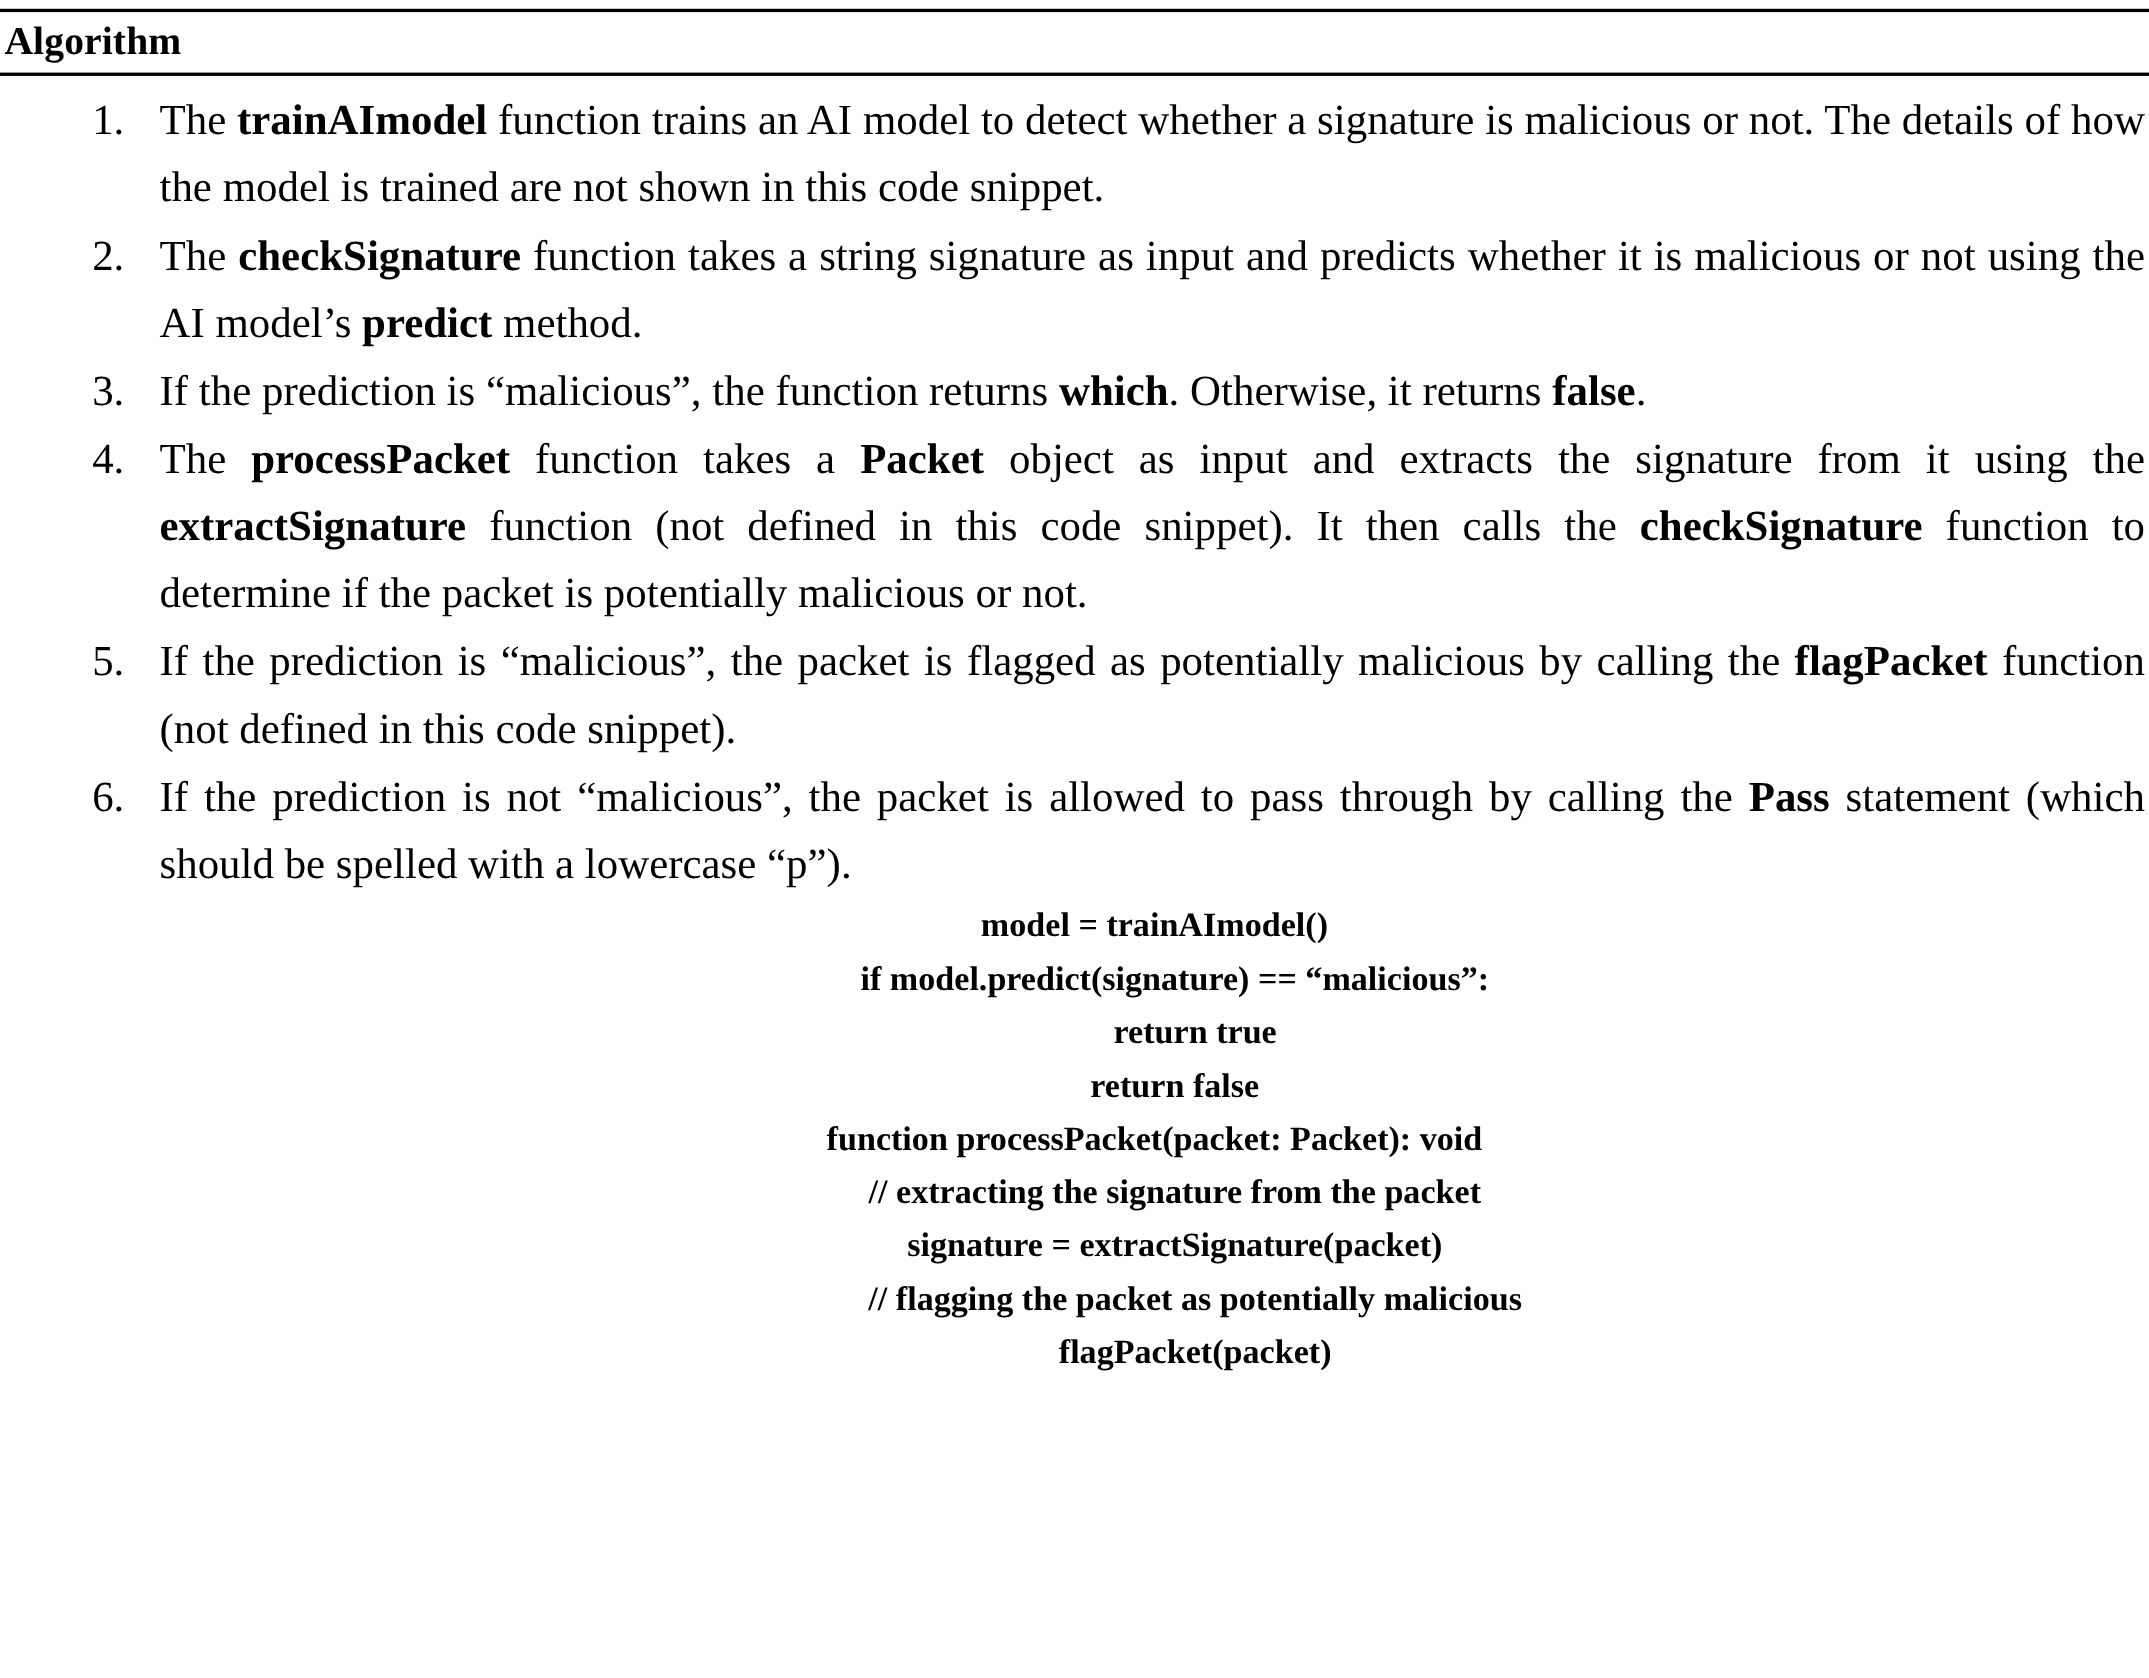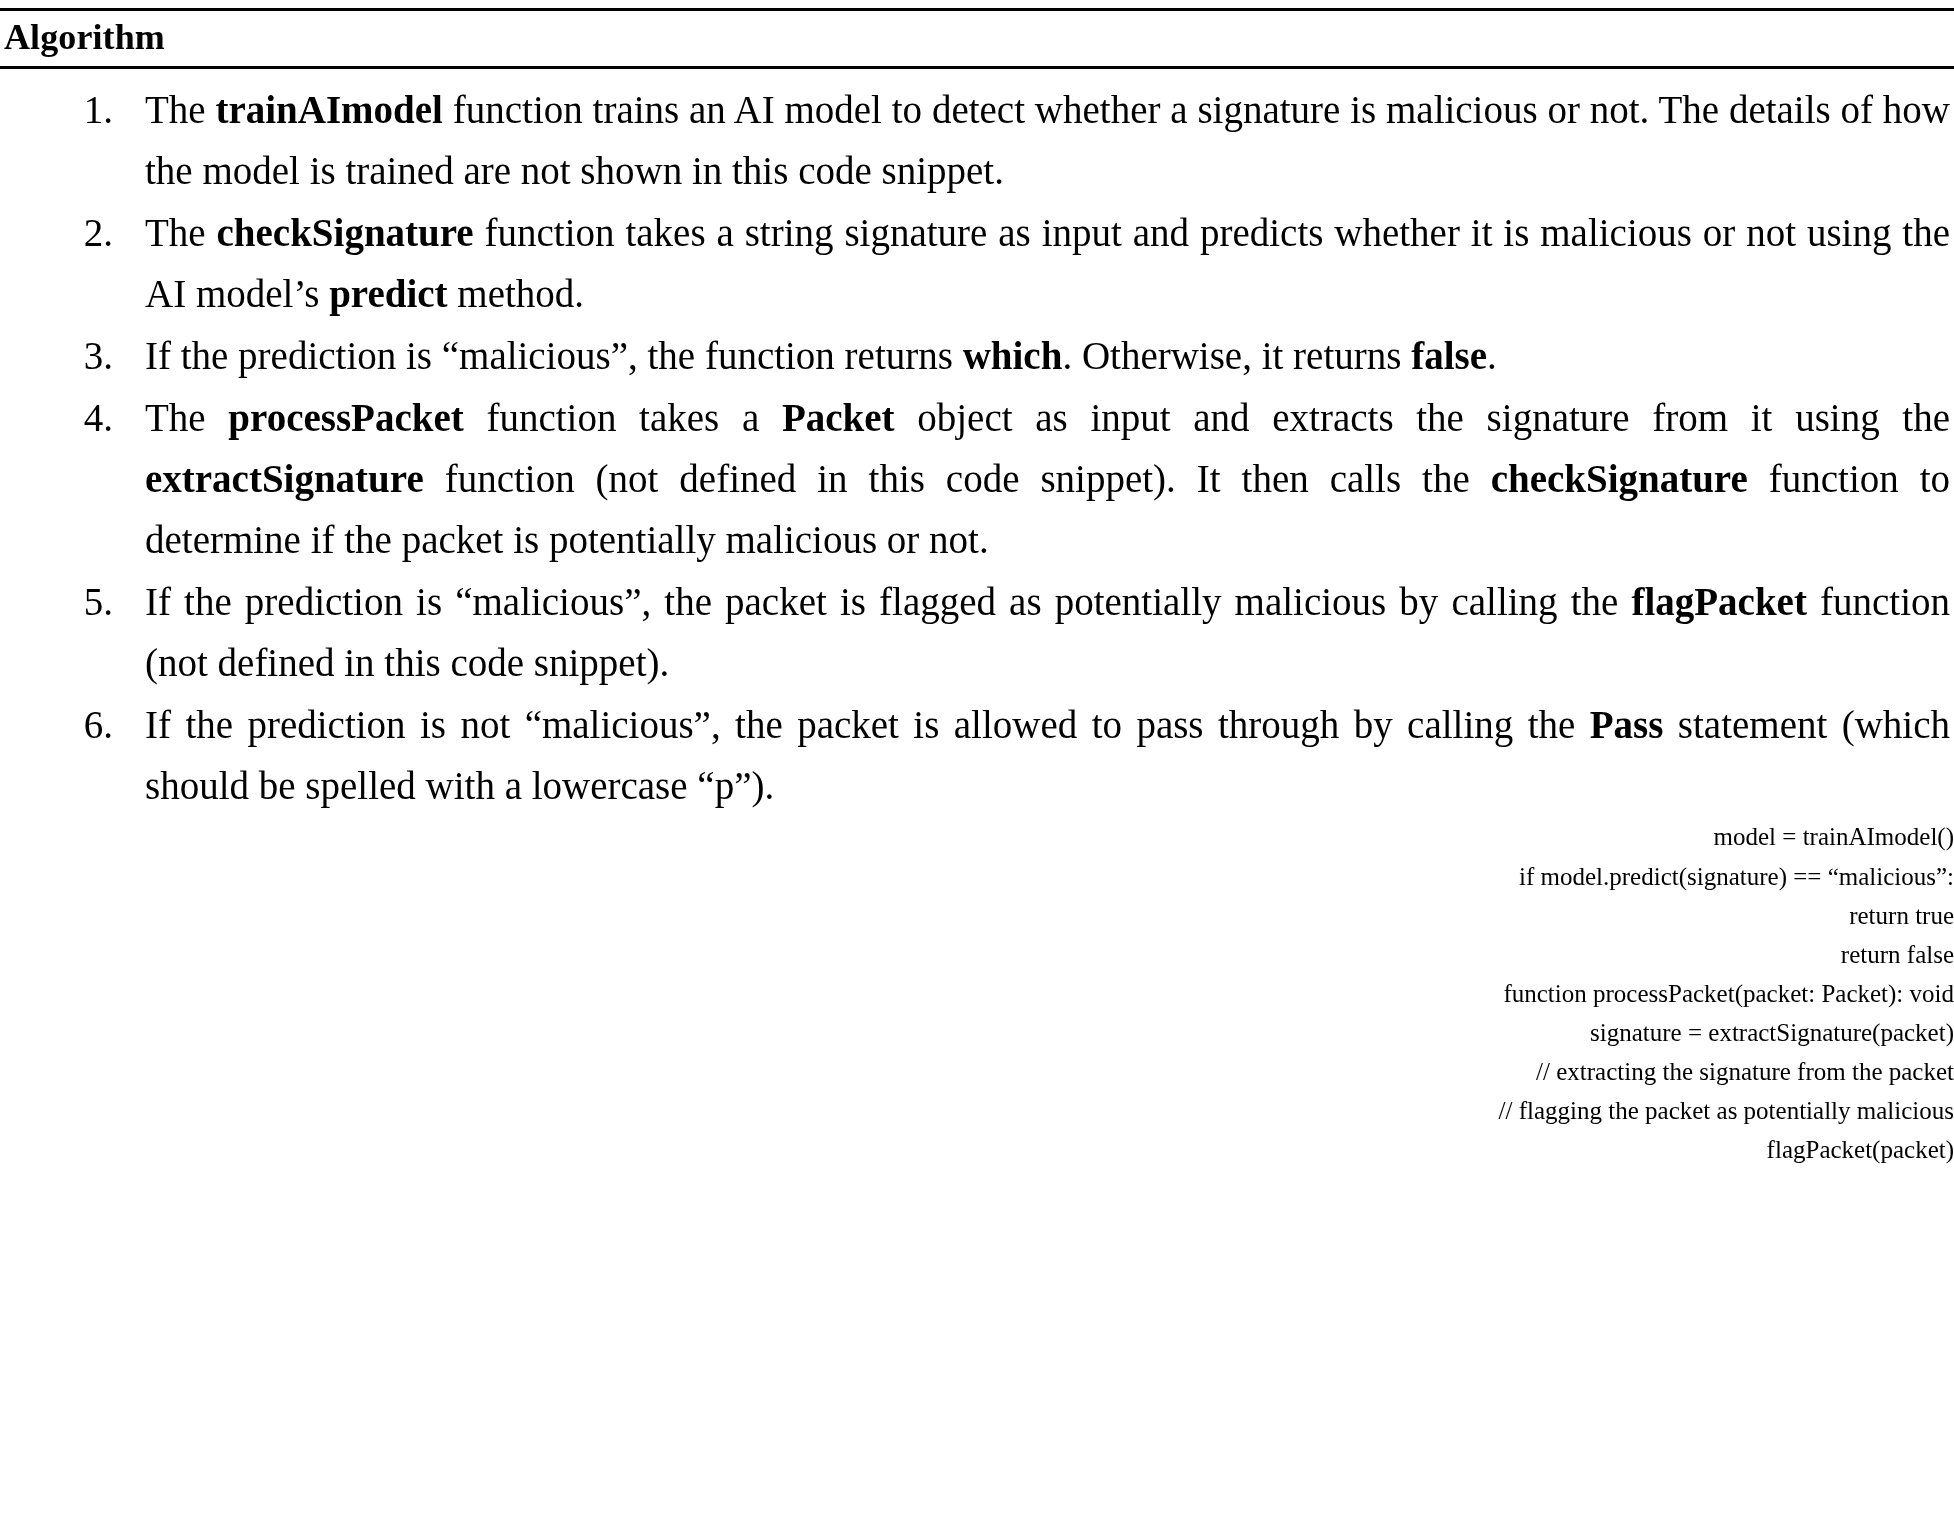--- a/index.html
+++ b/index.html
@@ -74,24 +74,25 @@
   }
   .step-item b {
     font-weight: bold;
   }
 
   .code-block {
     padding: 0 0 2px 145px;
     margin: 0;
   }
   .code-line {
-    font-size: 25px;
+    font-size: 31px;
     line-height: 1.565;
     white-space: pre;
-    text-align: right;
+    text-align: center;
+    font-weight: bold;
   }
   .code-line.indent-0 { padding-left: 0px; }
   .code-line.indent-1 { padding-left: 37px; }
   .code-line.indent-2 { padding-left: 74px; }
 </style>
 </head>
 <body>
 
 <div class="algorithm-figure">
 
@@ -127,19 +128,19 @@
         <span class="step-text"><span>If the prediction is not “malicious”, the packet is allowed to pass through by calling the </span><b>Pass</b><span> statement (which should be spelled with a lowercase “p”).</span></span>
       </li>
     </ol>
 
   <div class="code-block">
       <div class="code-line indent-0">model = trainAImodel()</div>
       <div class="code-line indent-1">if model.predict(signature) == “malicious”:</div>
       <div class="code-line indent-2">return true</div>
       <div class="code-line indent-1">return false</div>
       <div class="code-line indent-0">function processPacket(packet: Packet): void</div>
+      <div class="code-line indent-1">// extracting the signature from the packet</div>
       <div class="code-line indent-1">signature = extractSignature(packet)</div>
-      <div class="code-line indent-1">// extracting the signature from the packet</div>
       <div class="code-line indent-2">// flagging the packet as potentially malicious</div>
       <div class="code-line indent-2">flagPacket(packet)</div>
     </div>
 
 </div>
 
 </body></html>

